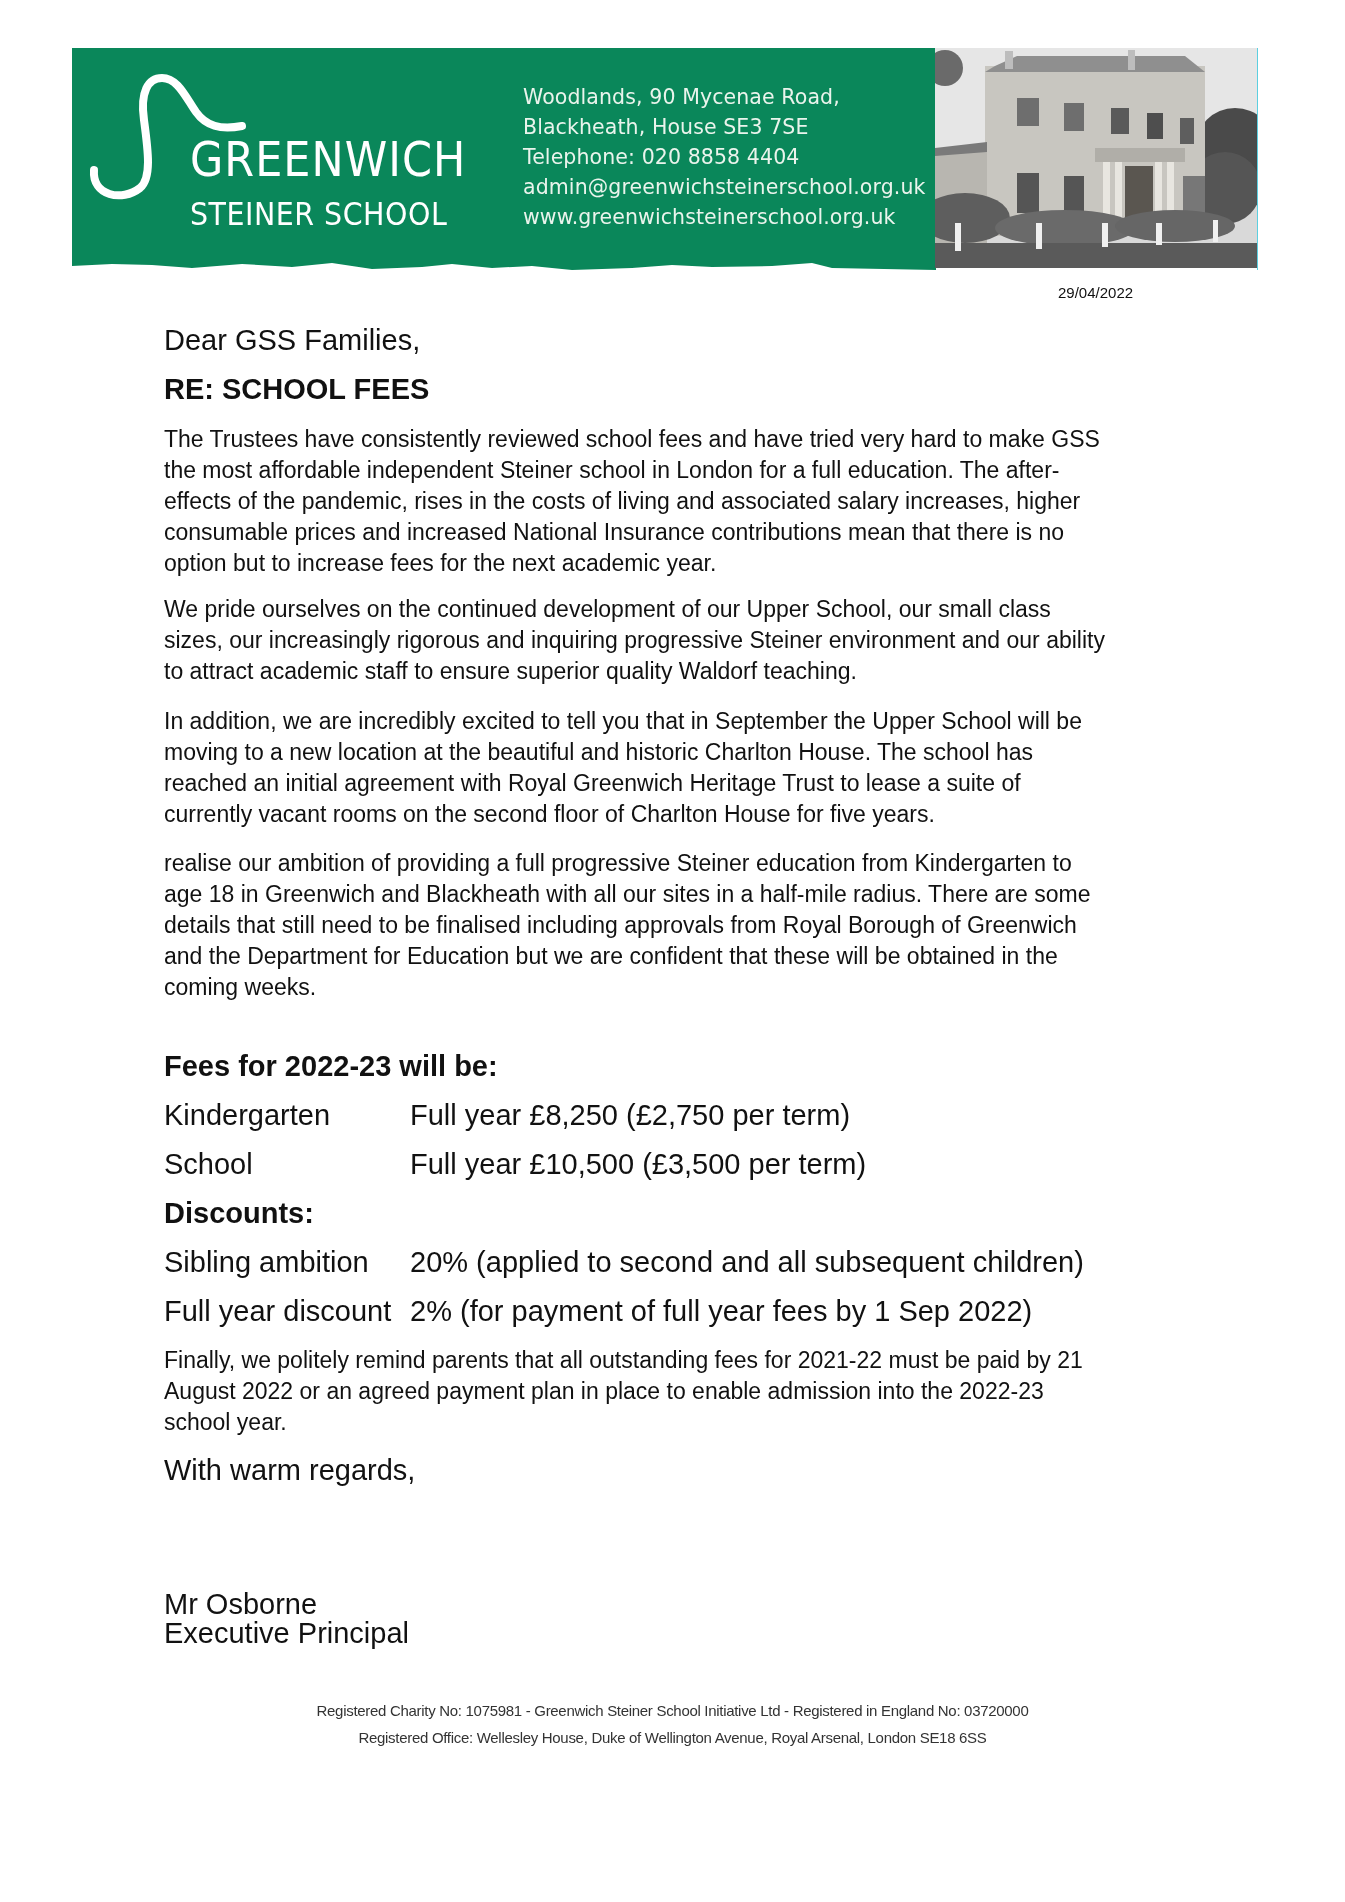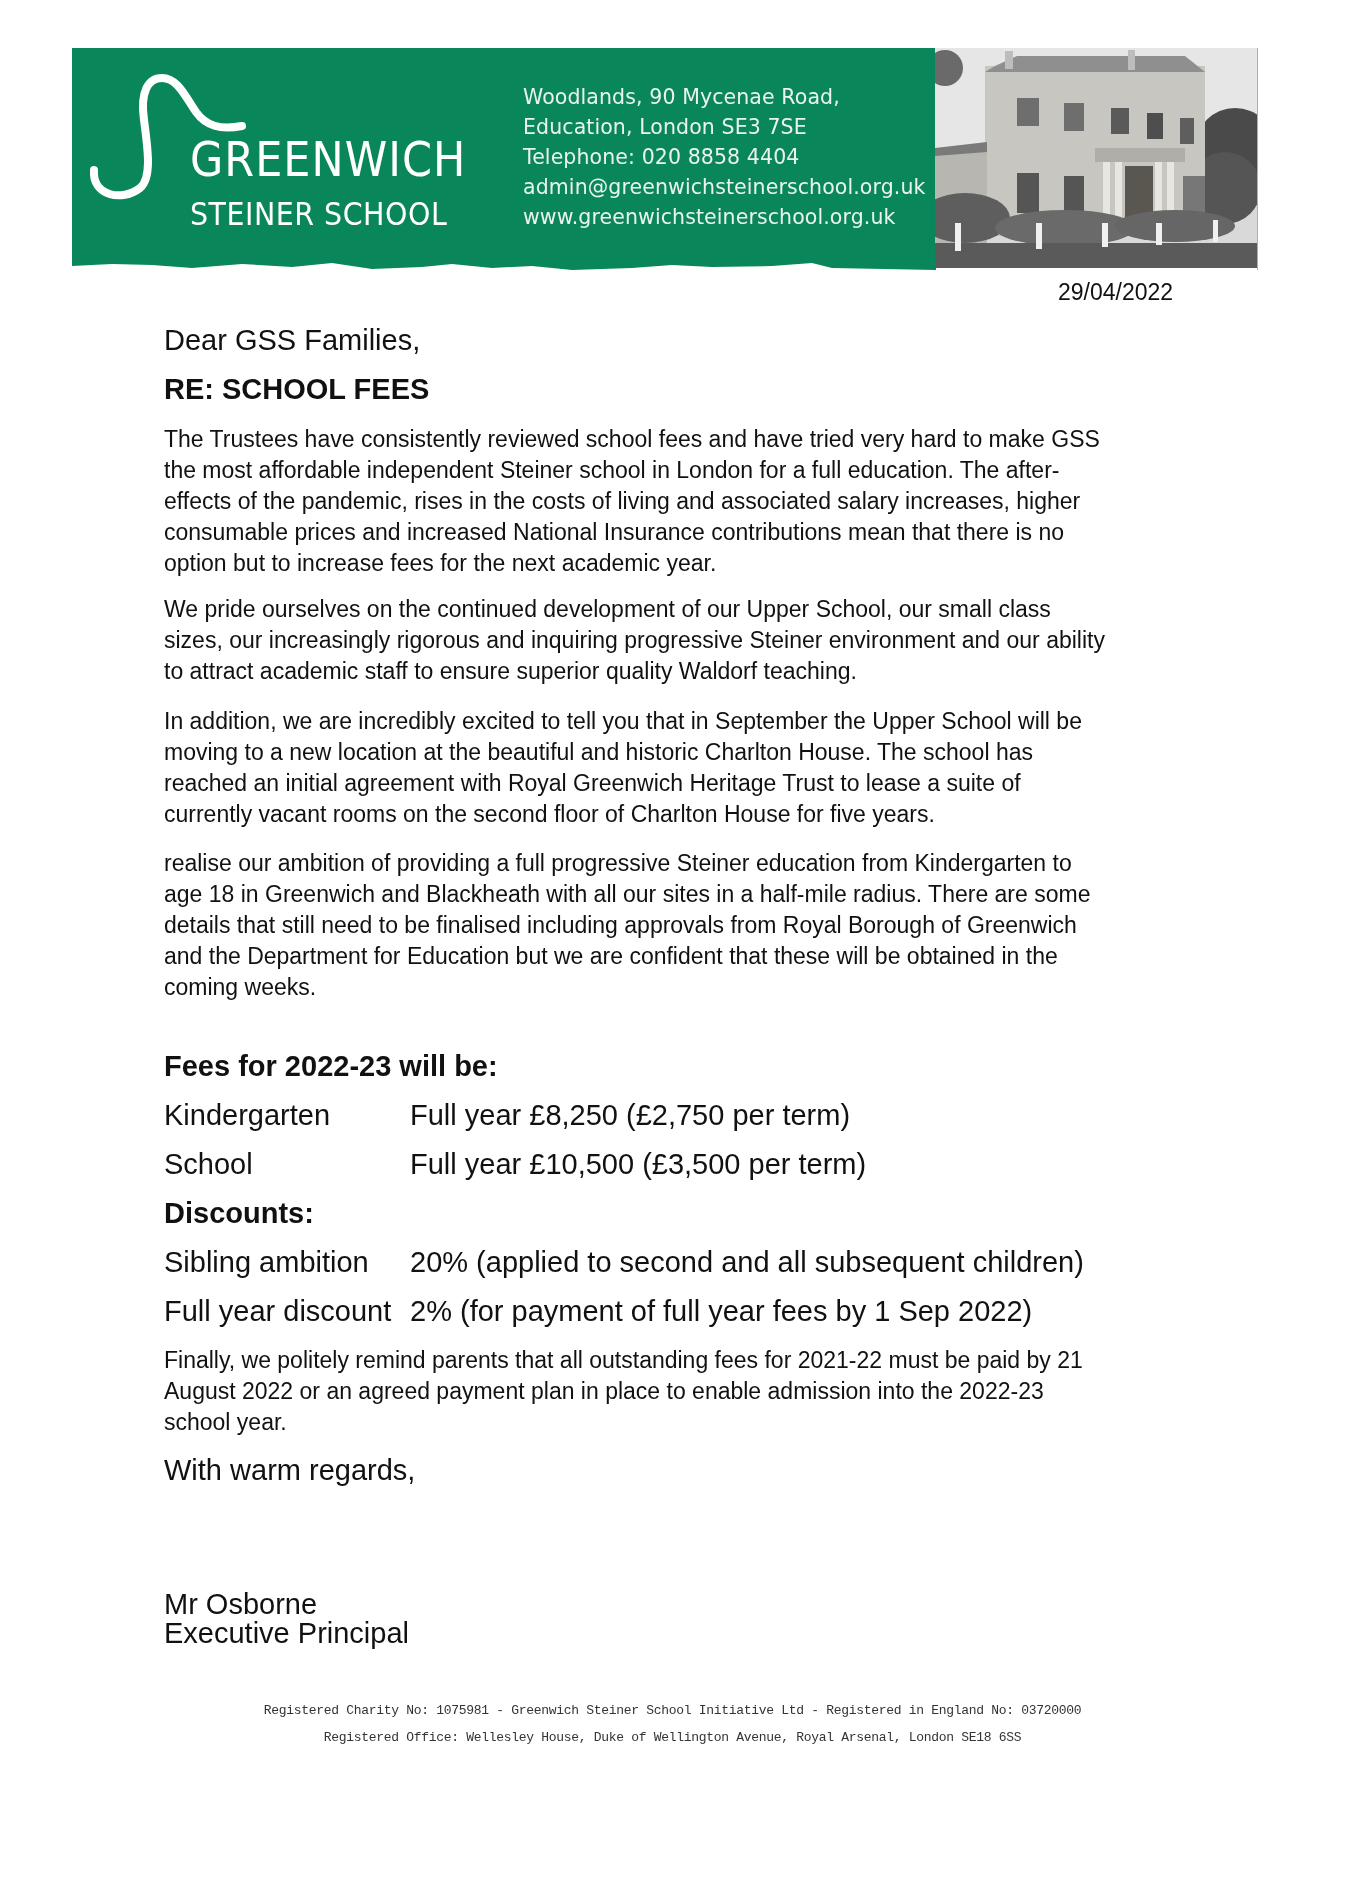--- a/index.html
+++ b/index.html
@@ -18,37 +18,37 @@
                  font-size: 28.5px; letter-spacing: 0.5px; color: #ffffff; line-height: 1; transform: scaleY(1.1); transform-origin: left top; }
   .contact { position: absolute; left: 451px; top: 34px; color: #eaf4ec; font-size: 20.5px; line-height: 30px;
              font-family: "DejaVu Sans", sans-serif; letter-spacing: 0.1px; }
   .contact div { white-space: nowrap; }
   
   .line { position: absolute; left: 164px; font-size: 29px; line-height: 31px; white-space: nowrap; }
   .para { position: absolute; left: 164px; width: 1060px; font-size: 23px; line-height: 31px; }
   .para div { white-space: nowrap; }
   .bold { font-weight: bold; }
   .val { position: absolute; left: 410px; }
-  .date { position: absolute; left: 1058px; top: 277px; font-size: 23px; line-height: 31px; }
+  .date { position: absolute; left: 1058px; top: 277px; font-size: 15px; line-height: 31px; }
   .footer { position: absolute; left: 0; width: 1345px; text-align: center; color: #333333;
-            font-family: Liberation Mono, monospace; font-size: 13px; line-height: 27px; letter-spacing: -0.3px; }
+            font-family: Liberation Sans, sans-serif; font-size: 15px; line-height: 27px; letter-spacing: -0.3px; }
 </style>
 </head>
 <body>
 
 <div class="banner">
   <div class="green">
     <svg class="abs" style="left:10px;top:22px" width="200" height="140" viewBox="0 0 200 140">
       <path d="M12 100 C 10 126, 40 132, 58 118 C 70 108, 66 80, 62 50 C 58 22, 66 8, 80 8 C 96 8, 104 28, 114 42 C 124 56, 138 60, 160 56" fill="none" stroke="#ffffff" stroke-width="8" stroke-linecap="round"></path>
     </svg>
     <div class="logo-text-1">GREENWICH</div>
     <div class="logo-text-2">STEINER SCHOOL</div>
     <div class="contact">
       <div>Woodlands, 90 Mycenae Road,</div>
-      <div>Education, London SE3 7SE</div>
+      <div>Blackheath, House SE3 7SE</div>
       <div>Telephone: 020 8858 4404</div>
       <div>admin@greenwichsteinerschool.org.uk</div>
       <div>www.greenwichsteinerschool.org.uk</div>
     </div>
     <svg class="torn" viewBox="0 0 864 14" preserveAspectRatio="none">
       <path d="M0 8 L40 6 L80 7 L120 10 L170 6 L220 9 L260 5 L300 11 L350 9 L380 6 L420 10 L460 8 L500 12 L560 10 L600 7 L640 9 L700 8 L740 5 L760 10 L864 12 L864 14 L0 14 Z" fill="#ffffff"></path>
     </svg>
   </div>
   <div class="photo">
     <svg width="322" height="220" viewBox="0 0 322 220">

